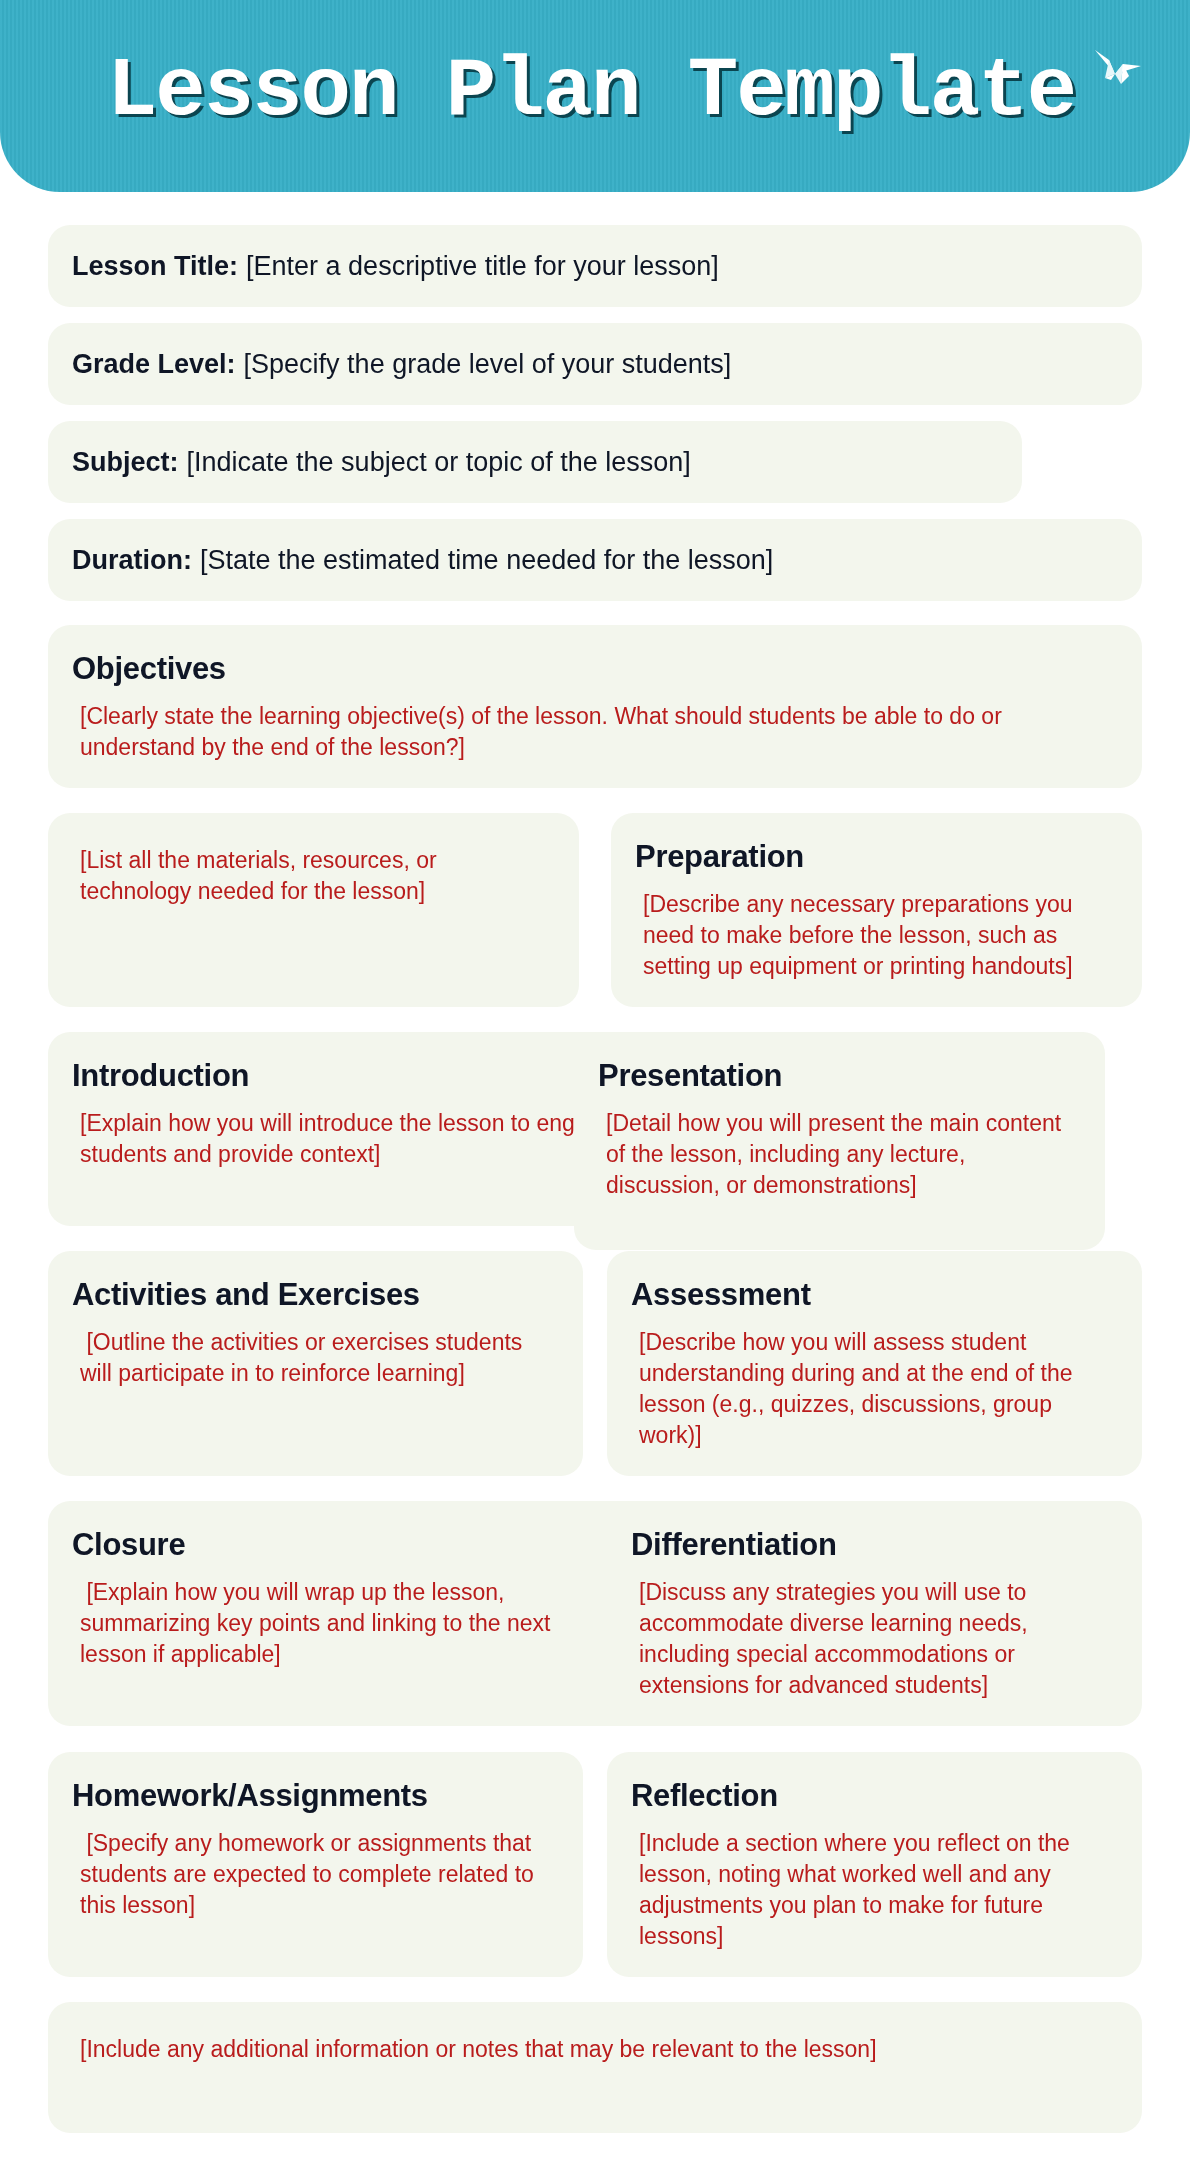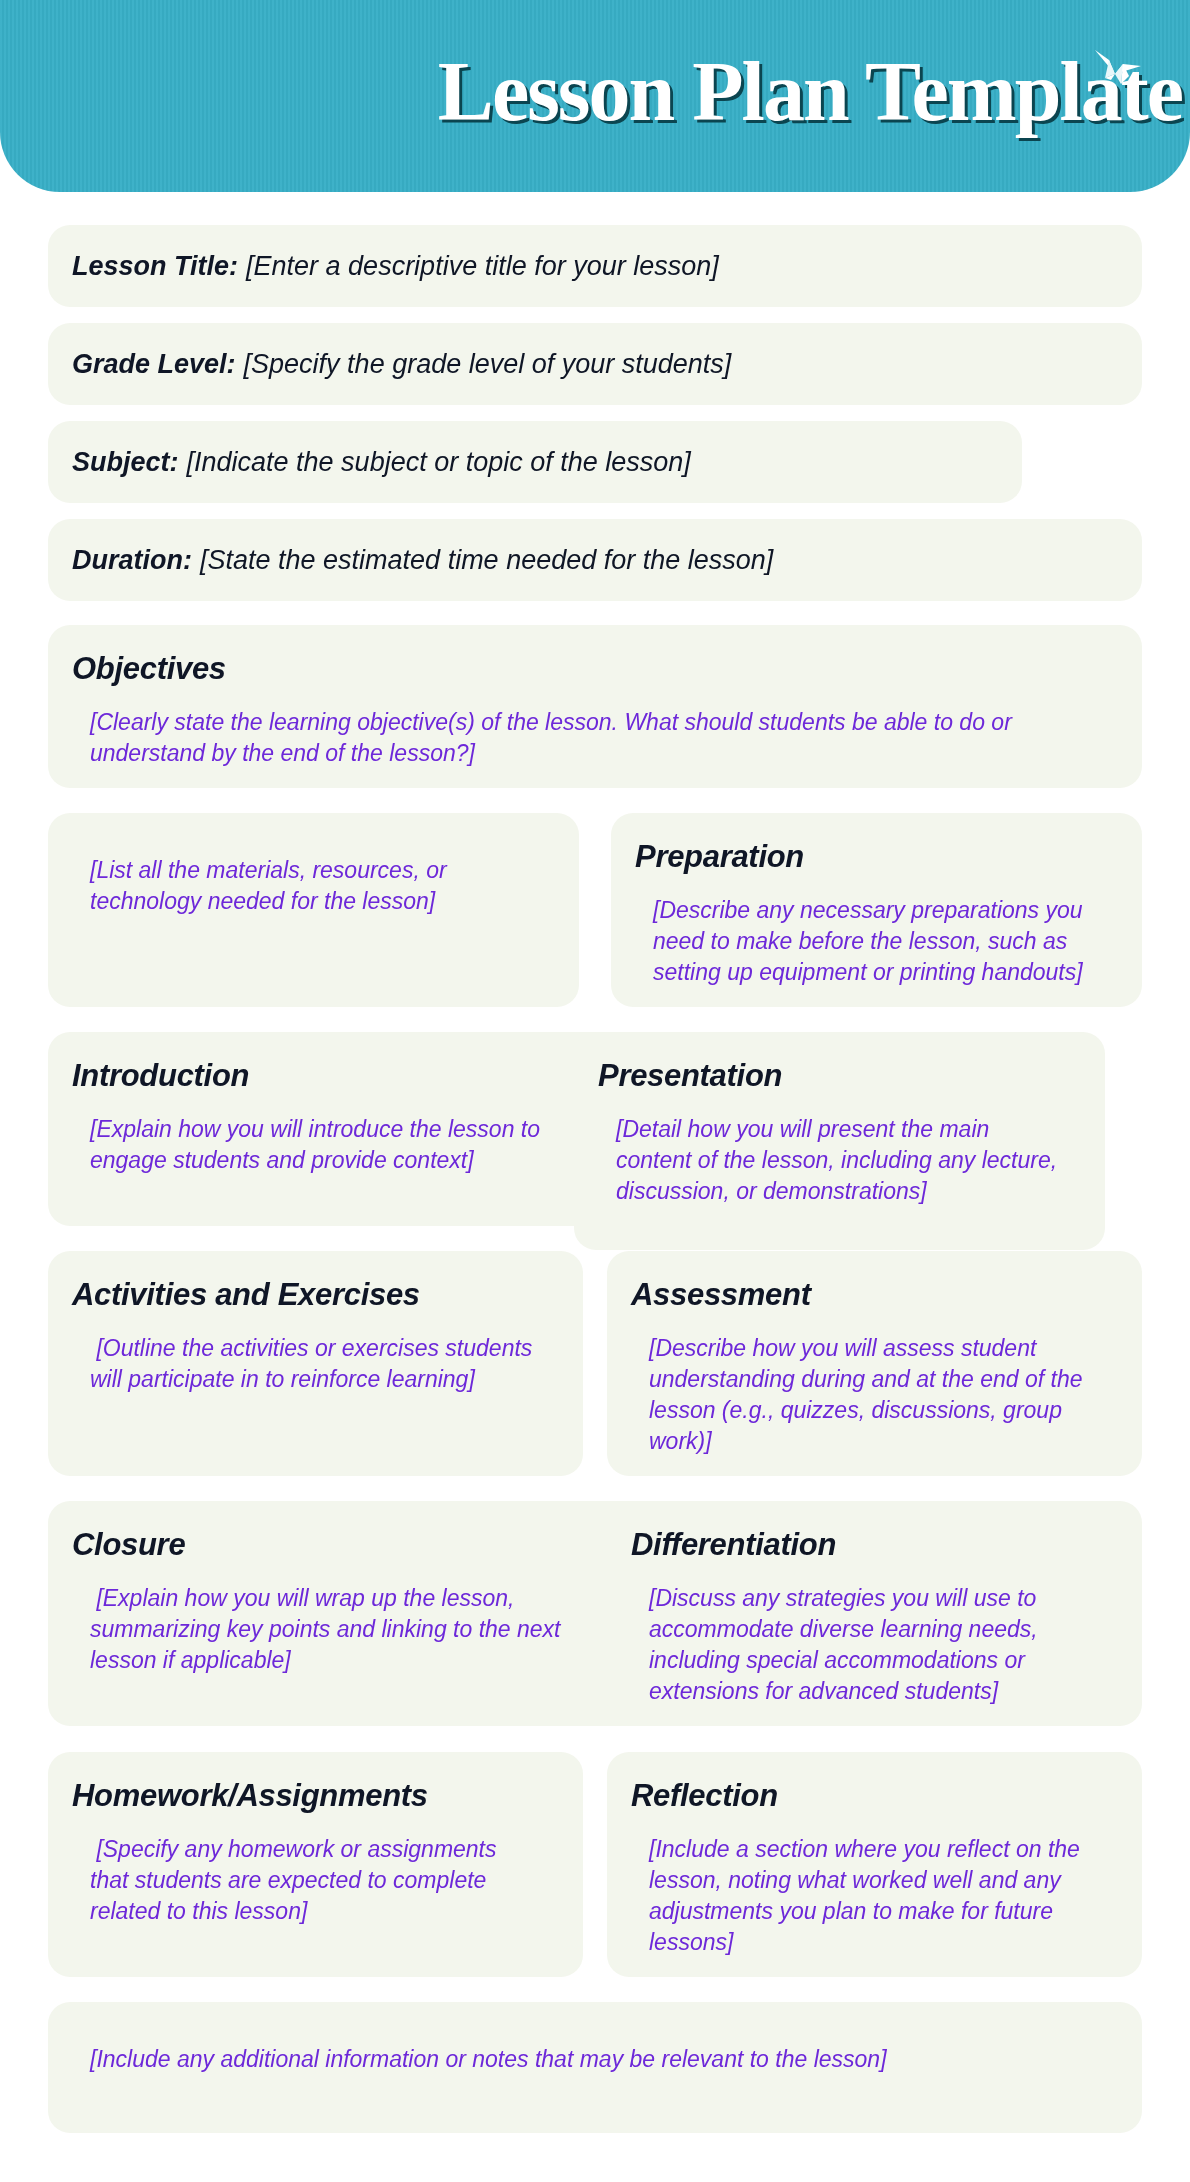--- a/index.html
+++ b/index.html
@@ -8,37 +8,36 @@
     font-family: "Liberation Sans", sans-serif; color: #0f1626;
     position: relative; overflow: hidden;
   }
   .header {
     position: absolute; left: 0; top: 0; width: 1190px; height: 192px;
     background: #38afc7;
     background-image: repeating-linear-gradient(90deg, rgba(255,255,255,0.03) 0 2px, rgba(0,0,0,0.03) 2px 4px);
     border-radius: 0 0 60px 60px;
   }
   .title {
-    position: absolute; left: 0; right: 8px; top: 42px; text-align: right;
-    font-family: Liberation Serif, serif; font-weight: 700;
+    position: absolute; left: 0; right: 8px; top: 42px; text-align: center;
+    font-family: Liberation Mono, monospace; font-weight: 700;
     font-size: 84px; letter-spacing: -2px; color: #ffffff;
     text-shadow: 3px 3px 0 #0b4550; line-height: 100px;
   }
   .logo { position: absolute; left: 1093px; top: 48px; width: 50px; height: 40px; }
   .card {
     position: absolute; background: #f3f6ed; border-radius: 22px;
     box-sizing: border-box;
-    font-style: italic;
   }
   .row-card { padding: 0 24px; display: flex; align-items: center; font-size: 27px; }
   .row-card .lbl { font-weight: 700; margin-right: 8px; }
   .row-card .val { font-weight: 400; }
   .sec { padding: 24px 24px 0 24px; }
   .sec h2 { margin: 0 0 12px 0; font-size: 31px; font-weight: 700; line-height: 40px; letter-spacing: -0.3px; }
-  .sec p { margin: 18px; font-size: 23px; line-height: 31px; font-weight: 400; color: #6d28d9; }
+  .sec p { margin: 8px; font-size: 23px; line-height: 31px; font-weight: 400; color: #b91c1c; }
 </style>
 </head>
 <body>
 
 <div class="header">
   <div class="title">Lesson Plan Template</div>
   <svg class="logo" viewBox="0 0 50 40">
     <polygon points="2,2 16,12 22,26" fill="#ffffff"></polygon>
     <polygon points="16,12 22,26 12,30" fill="#e8f7fa"></polygon>
     <polygon points="12,30 22,26 18,32" fill="#ffffff"></polygon>

